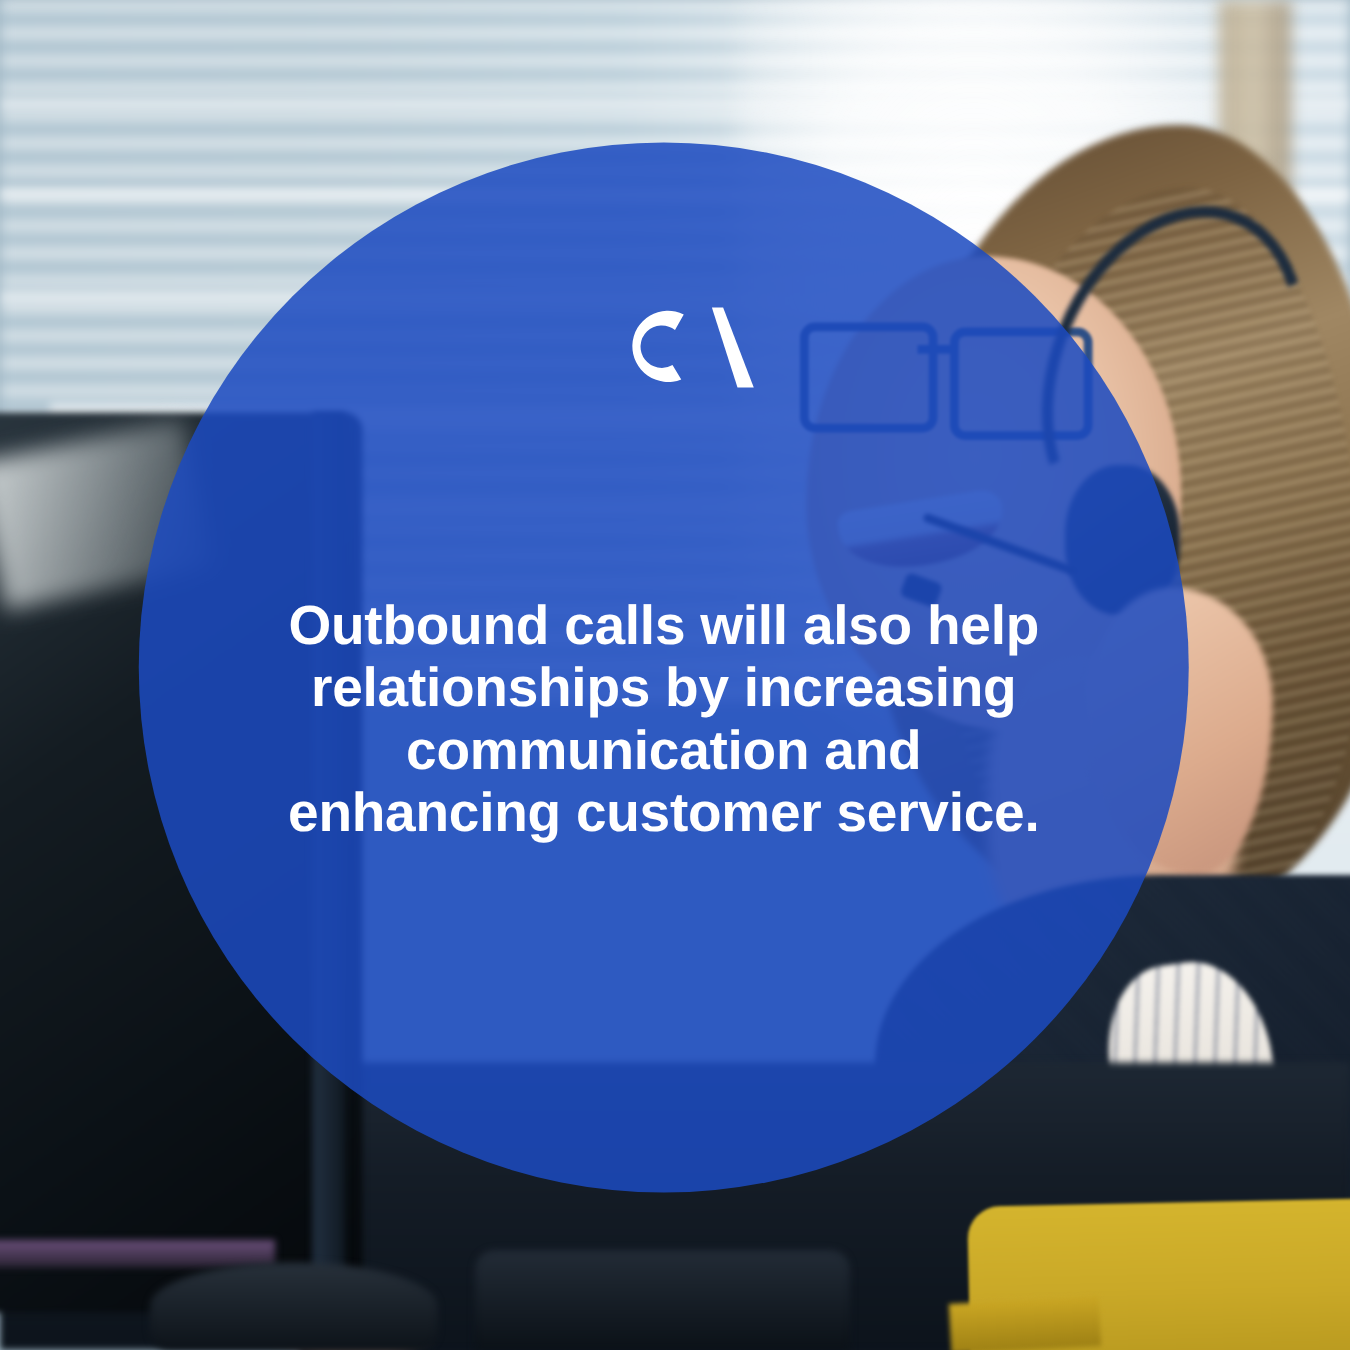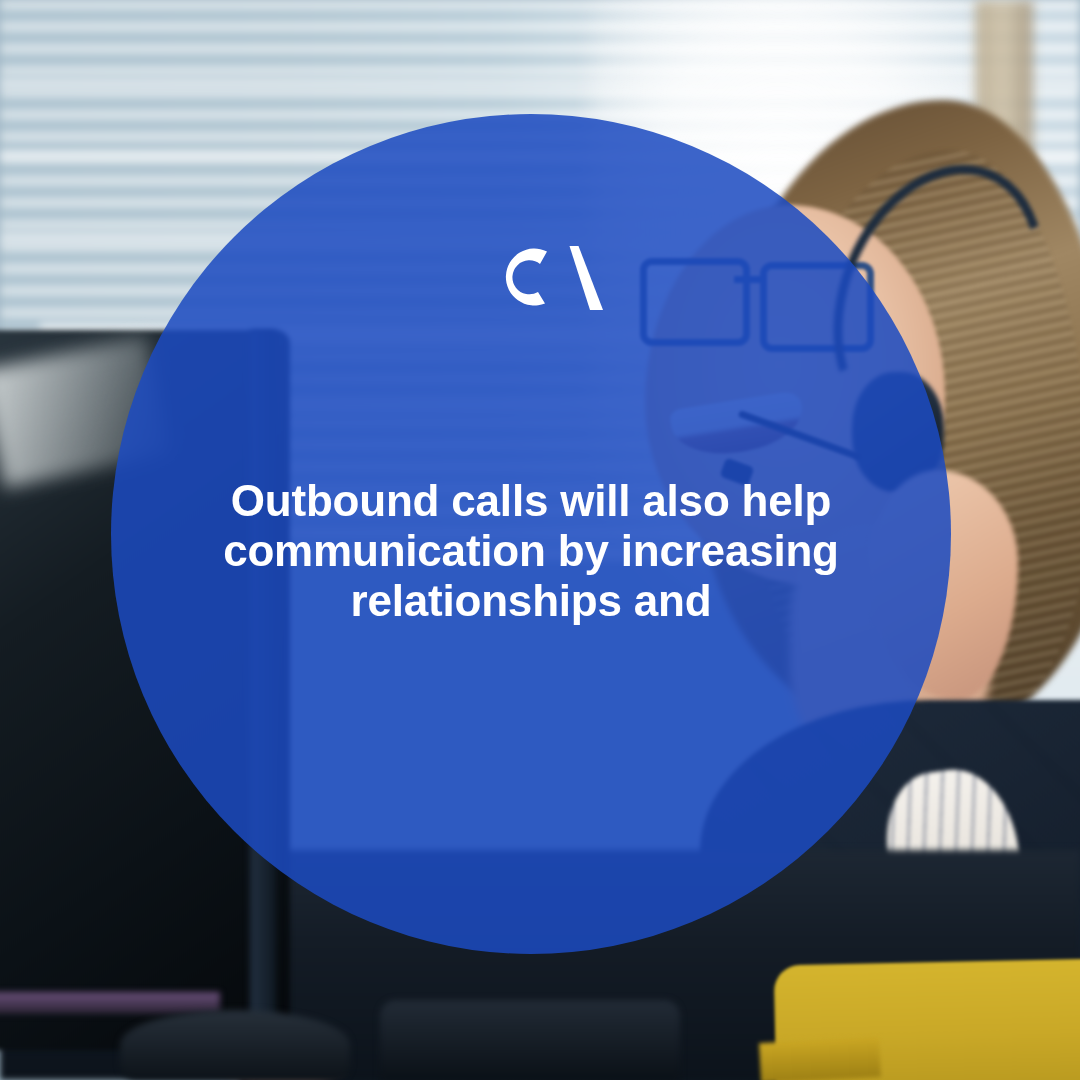--- a/index.html
+++ b/index.html
@@ -424,17 +424,18 @@
                L 53.0 52.0
                A 17.0 17.0 0 1 1 55.0 24.0
                Z" fill="#ffffff"></path>
 
       <path d="M84.5 6.0 L93.5 6.0 L118.0 70.0 L105.0 70.0 Z" fill="#ffffff"></path>
     </svg>
   </div>
 
   <div class="headline">
     <span class="ln">Outbound calls will also help</span>
-    <span class="ln">communication by increasing</span>
-    <span class="ln">relationships and</span>
+    <span class="ln">relationships by increasing</span>
+    <span class="ln">communication and</span>
+    <span class="ln">enhancing customer service.</span>
   </div>
 
 </div>
 
 </body></html>

